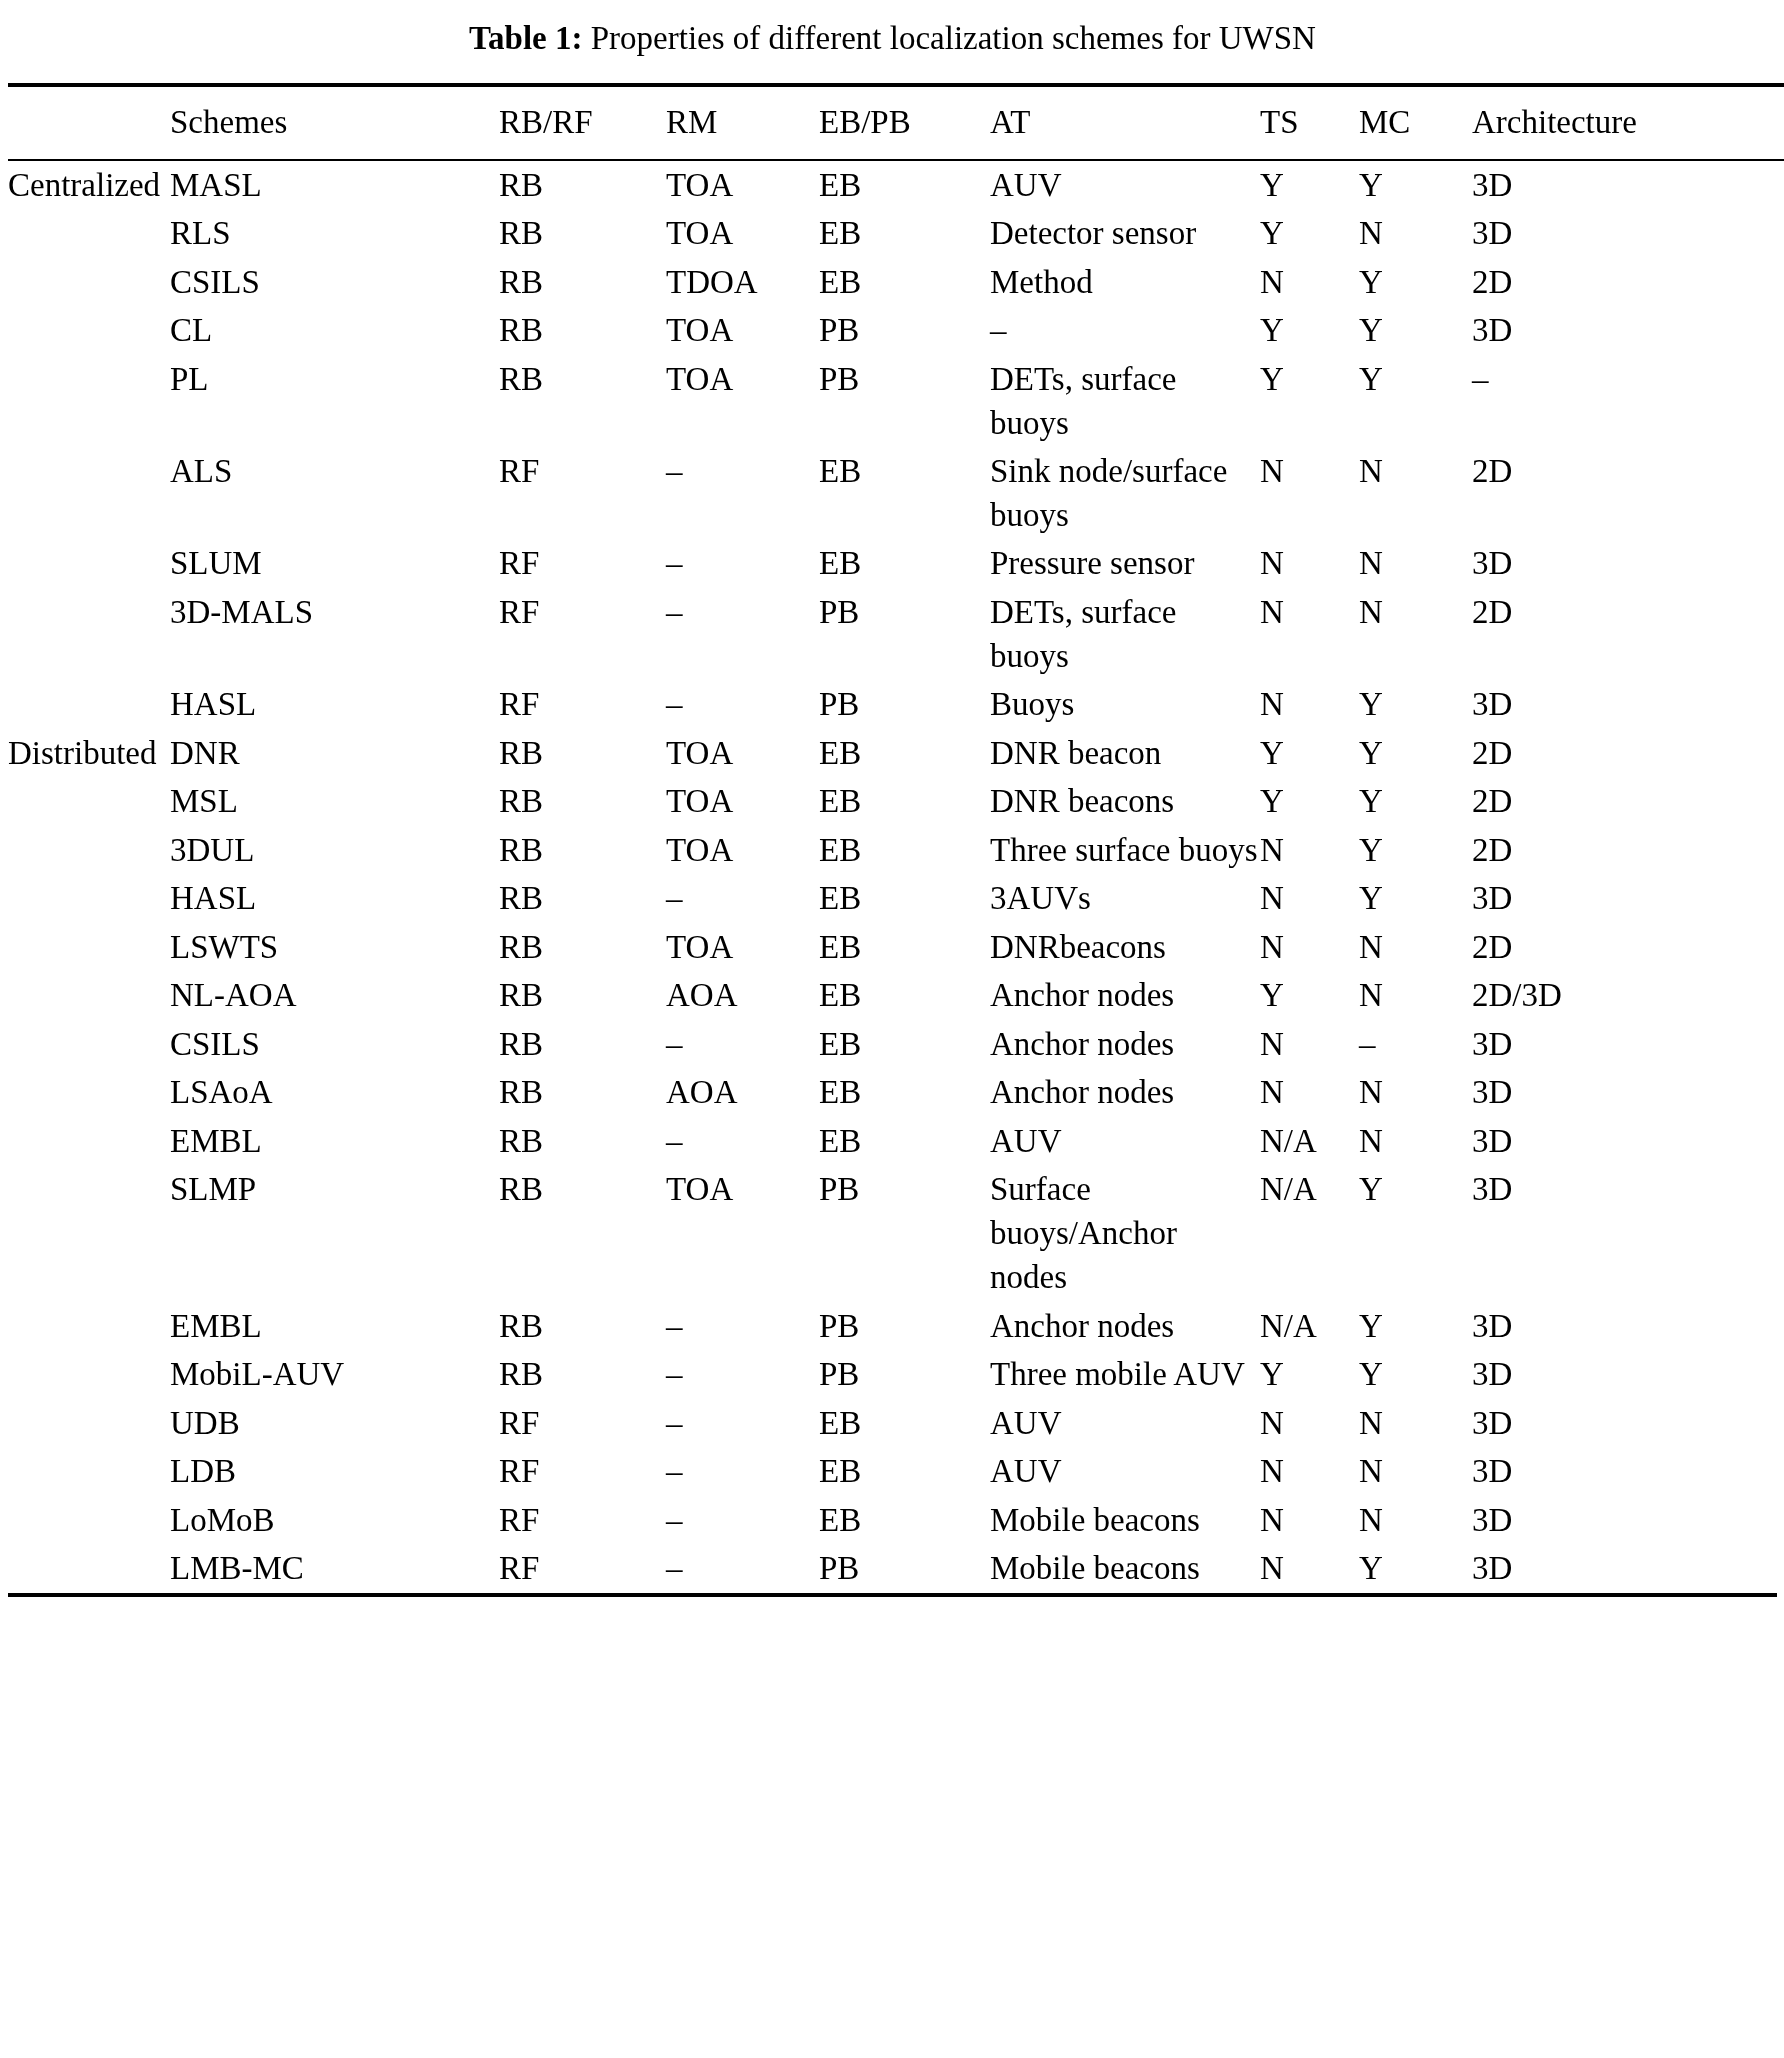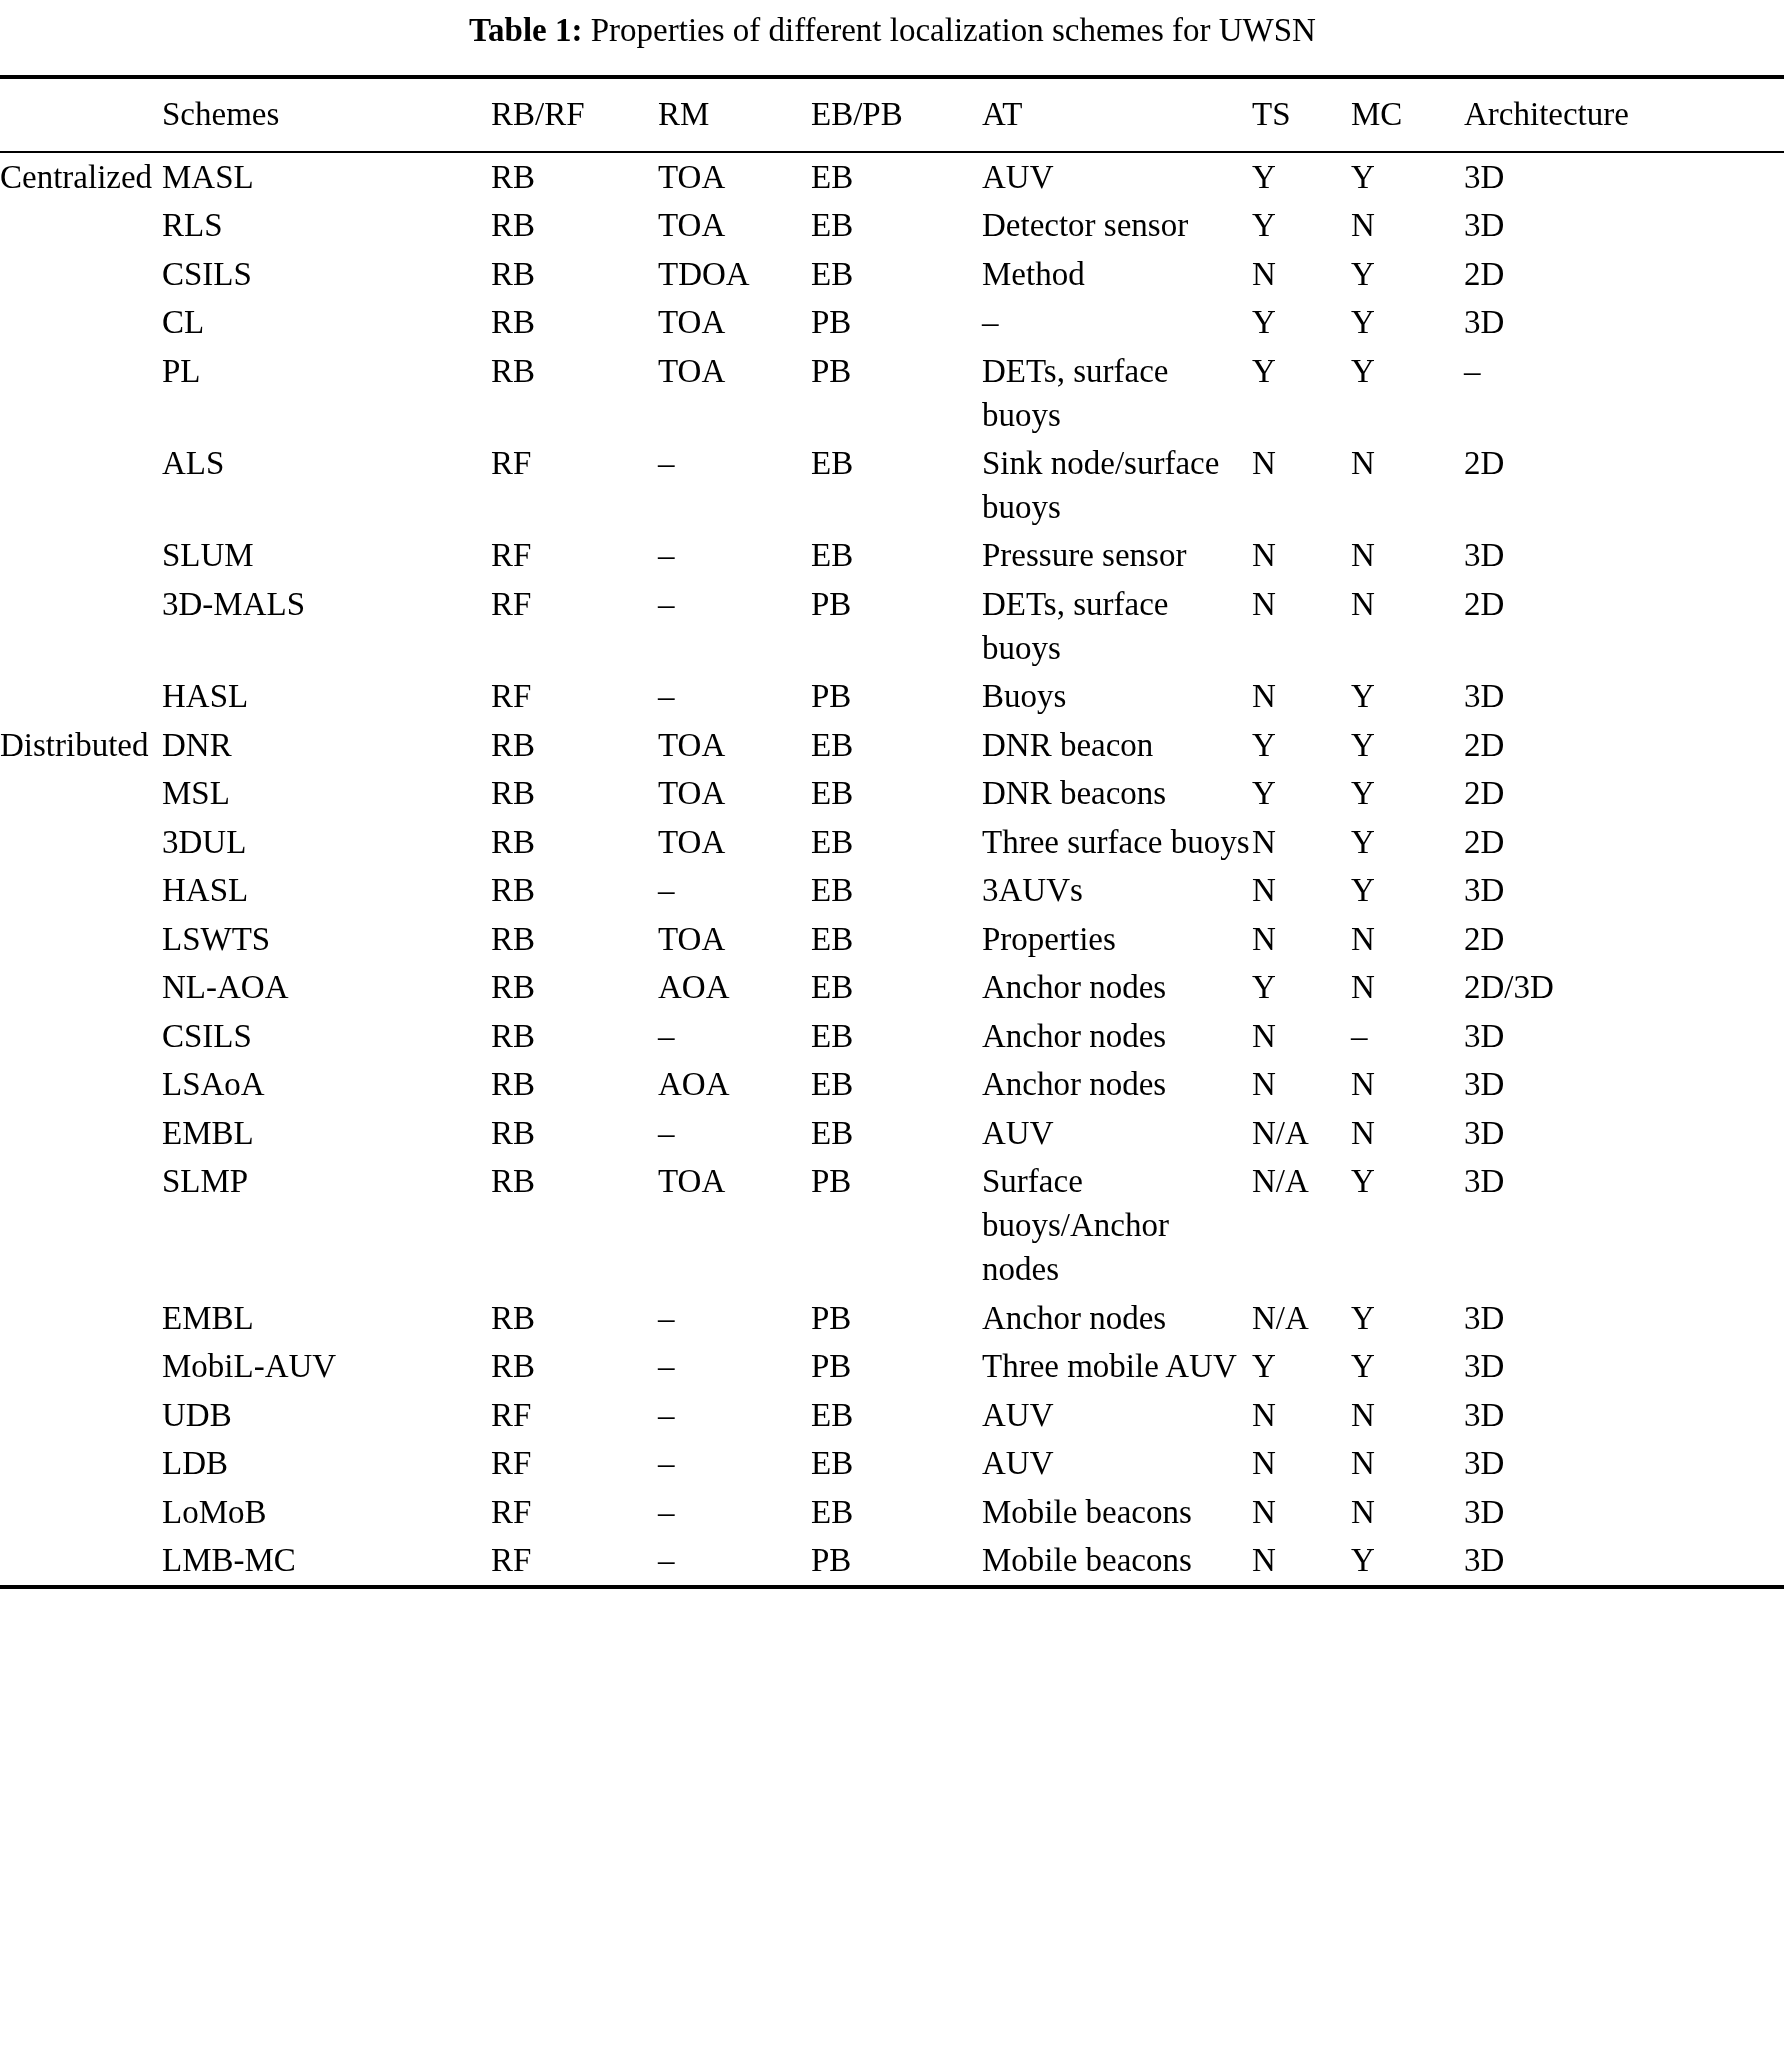--- a/index.html
+++ b/index.html
@@ -7,21 +7,21 @@
   body{
     width:1785px;
     font-family:"Liberation Serif","DejaVu Serif",serif;
     color:#000000;
     -webkit-font-smoothing:antialiased;
   }
   .page{
     width:1785px;
     min-height:2058px;
     box-sizing:border-box;
-    padding:0;
+    padding:8px;
     position:relative;
   }
   .caption{
     text-align:center;
     font-size:33px;
     line-height:50px;
     padding:5.4px 0 20px 0;
     white-space:nowrap;
   }
   .caption .cap-label{font-weight:bold;}
@@ -254,21 +254,21 @@
           <td>N</td>
           <td>Y</td>
           <td>3D</td>
         </tr>
         <tr class="datarow">
           <td class="cell-cat"></td>
           <td class="cell-scheme">LSWTS</td>
           <td>RB</td>
           <td>TOA</td>
           <td>EB</td>
-          <td class="cell-at">Properties</td>
+          <td class="cell-at">DNRbeacons</td>
           <td>N</td>
           <td>N</td>
           <td>2D</td>
         </tr>
         <tr class="datarow">
           <td class="cell-cat"></td>
           <td class="cell-scheme">NL-AOA</td>
           <td>RB</td>
           <td>AOA</td>
           <td>EB</td>

